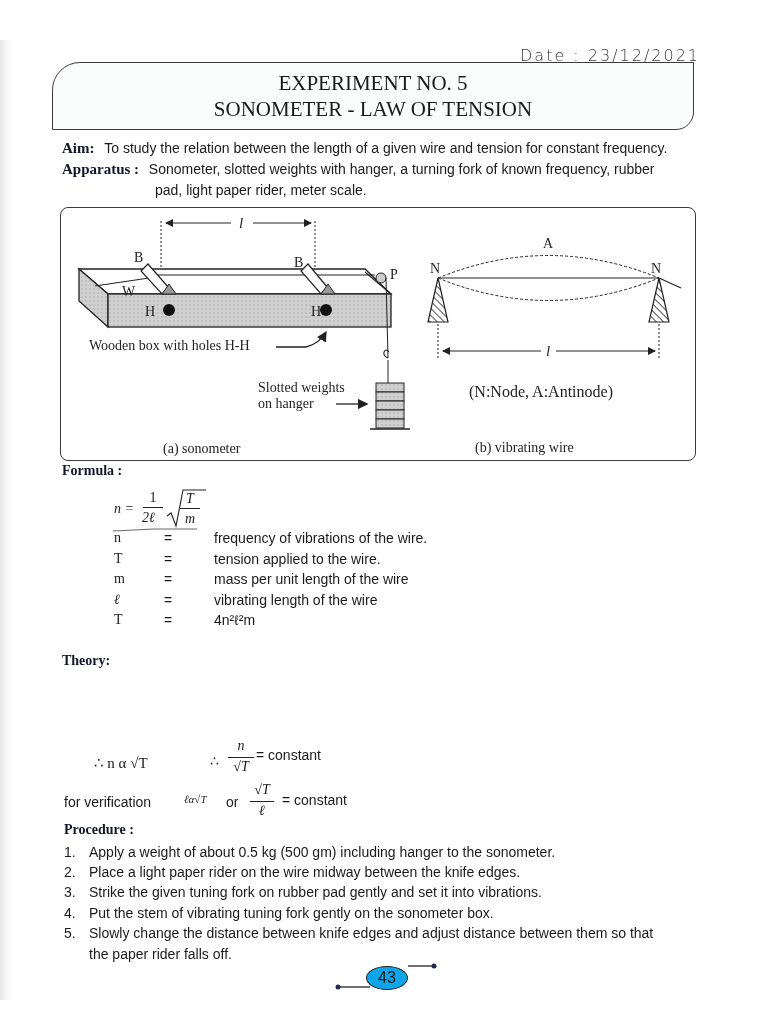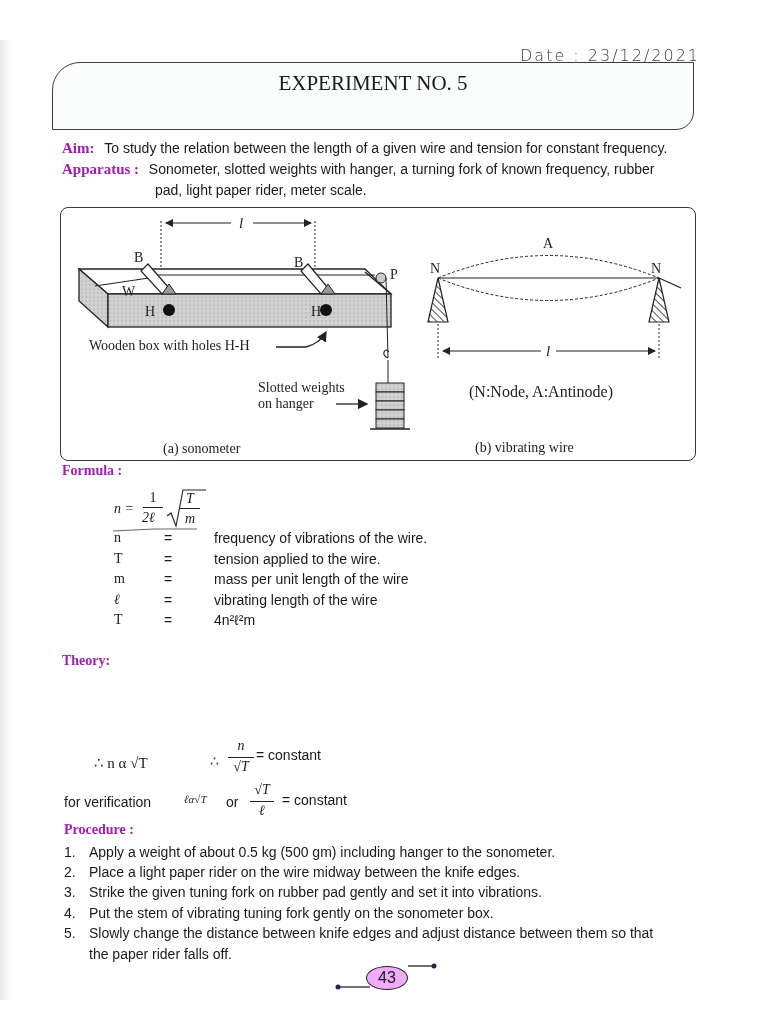--- a/index.html
+++ b/index.html
@@ -23,52 +23,53 @@
     position: absolute; left: 52px; top: 62px; width: 640px; height: 66px;
     border: 1.6px solid #3b3b3b;
     border-radius: 28px 0 18px 0;
     background: #fbfcfc;
   }
   .header-title {
     position: absolute; left: 0; right: 0; top: 8px; text-align: center;
     font-weight: normal; font-size: 21px; color: #1a1a1a; line-height: 24px;
   }
   .header-sub { top: 34px; }
-  .label-navy { color: #a21caf; font-weight: bold; font-family: "Liberation Serif", serif; }
+  .label-navy { color: #0f172a; font-weight: bold; font-family: "Liberation Serif", serif; }
   .line { position: absolute; font-size: 15px; line-height: 20px; white-space: nowrap; }
   .sans { font-family: "Liberation Sans", sans-serif; font-size: 14px; }
   .figure-box {
     position: absolute; left: 60px; top: 207px; width: 634px; height: 252px;
     border: 1.4px solid #3b3b3b; border-radius: 8px; background: #fff;
   }
   svg text { font-family: "Liberation Serif", serif; }
   .def-row { position: absolute; left: 114px; font-size: 14px; line-height: 20px; font-family: "Liberation Sans", sans-serif; }
   .def-sym { position: absolute; left: 0; width: 40px; font-family: "Liberation Serif", serif; }
   .def-eq { position: absolute; left: 50px; width: 20px; }
   .def-desc { position: absolute; left: 100px; white-space: nowrap; }
   .para { position: absolute; left: 64px; width: 636px; font-family: "Liberation Sans", sans-serif; font-size: 14px; line-height: 21.5px; text-align: justify; }
   .proc { position: absolute; left: 64px; font-family: "Liberation Sans", sans-serif; font-size: 14px; line-height: 20.5px; }
   .proc-num { position: absolute; left: 0; width: 22px; }
   .proc-text { position: absolute; left: 25px; white-space: nowrap; }
   .page-num {
     position: absolute; left: 366px; top: 966px; width: 40px; height: 22px;
-    border: 1.5px solid #222; border-radius: 50%; background: #f0abfc;
+    border: 1.5px solid #222; border-radius: 50%; background: #0ea5e9;
     text-align: center; font-size: 16px; line-height: 22px; font-family: "Liberation Sans", sans-serif;
   }
 </style>
 </head>
 <body>
 
 <div class="page">
   <div class="scan-edge"></div>
 
   <div class="date-stamp">Date : 23/12/2021</div>
 
   <div class="header-box">
     <div class="header-title">EXPERIMENT NO. 5</div>
+    <div class="header-title header-sub">SONOMETER - LAW OF TENSION</div>
   </div>
 
   <div class="line" style="left:62px; top:138px;">
     <span class="label-navy">Aim:</span>
     <span class="sans" style="margin-left:6px;">To study the relation between the length of a given wire and tension for constant frequency.</span>
   </div>
 
   <div class="line" style="left:62px; top:159px;">
     <span class="label-navy">Apparatus :</span>
     <span class="sans" style="margin-left:6px;">Sonometer, slotted weights with hanger, a turning fork of known frequency, rubber</span>

